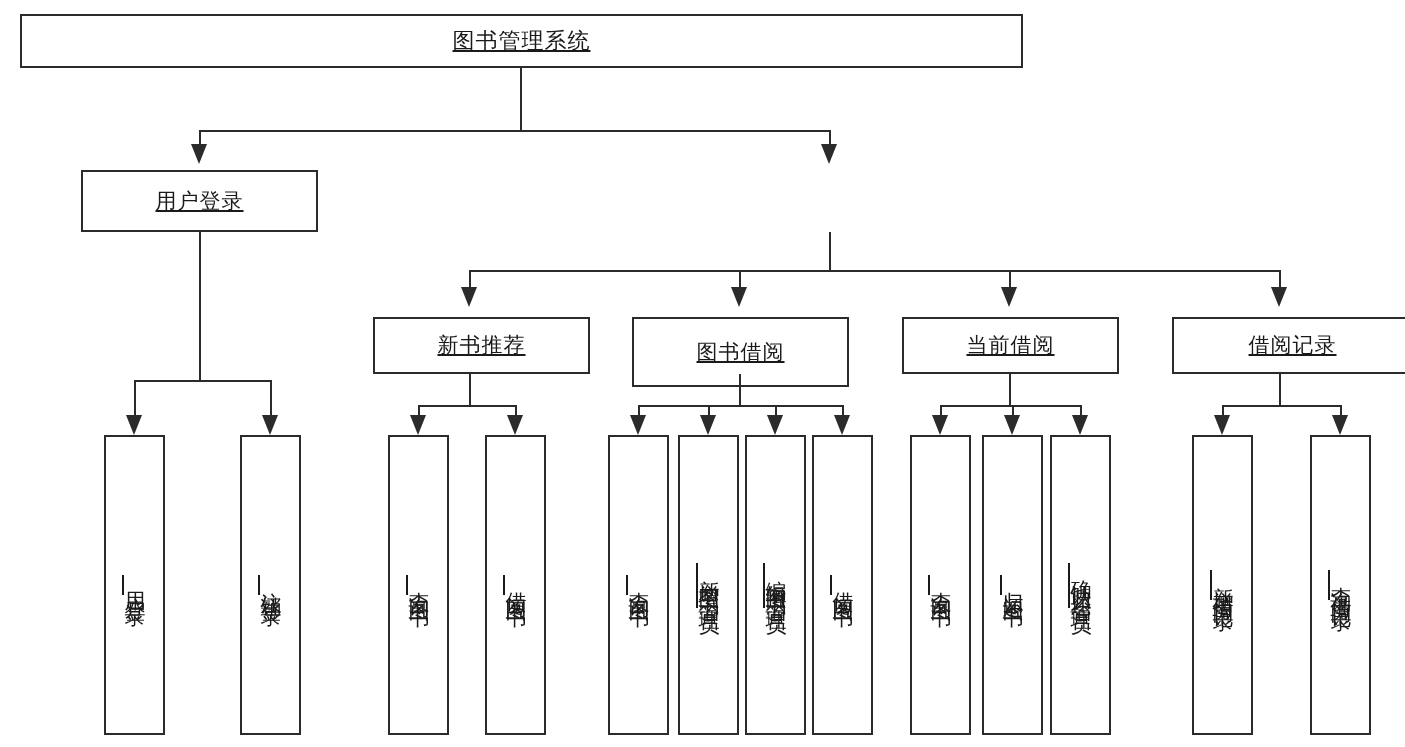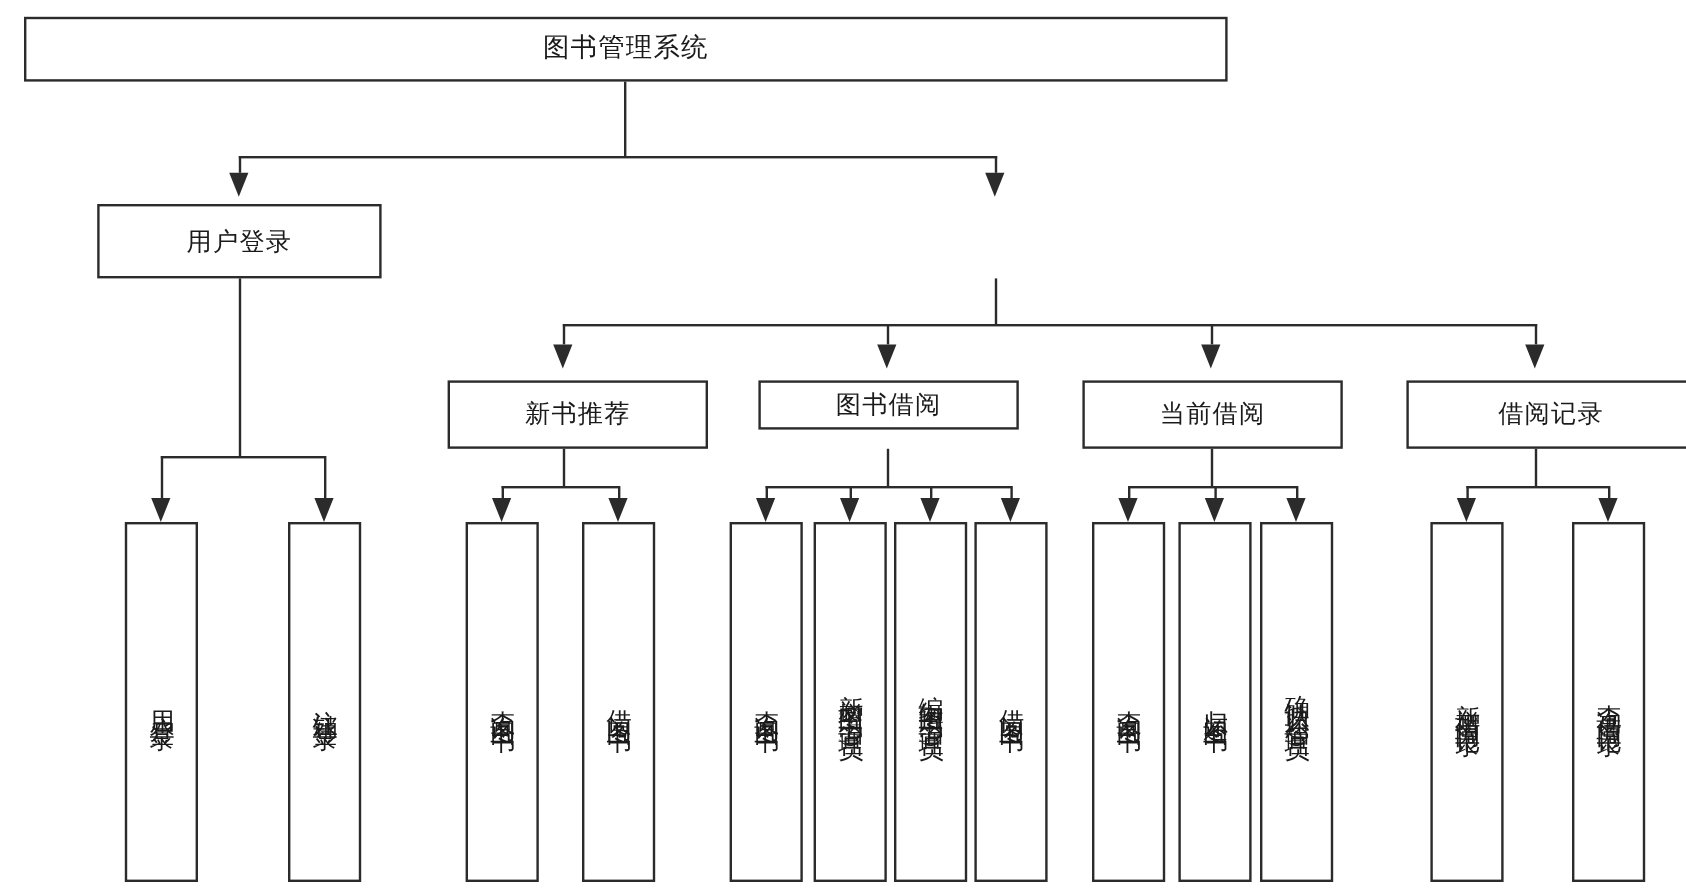--- a/index.html
+++ b/index.html
@@ -27,20 +27,21 @@
     display: flex;
     align-items: center;
     justify-content: center;
     color: #1a1a1a;
   }
   .node .label {
     display: block;
     text-align: center;
     line-height: 1.15;
     white-space: nowrap;
+    text-decoration: underline;
   }
   
   .node.horiz .label {
     font-size: 21px;
     letter-spacing: 1px;
   }
   .node.root .label {
     font-size: 22px;
     letter-spacing: 1px;
   }
@@ -118,21 +119,21 @@
   <div class="conn v" style="left:739px; top:270px; height:17px;"></div>
   <div class="arrow" style="left:731px; top:287px;"></div>
   <div class="conn v" style="left:1009px; top:270px; height:17px;"></div>
   <div class="arrow" style="left:1001px; top:287px;"></div>
   <div class="conn v" style="left:1279px; top:270px; height:17px;"></div>
   <div class="arrow" style="left:1271px; top:287px;"></div>
 
   <div class="node horiz" style="left:361px; top:317px; width:217px; height:57px;margin-left:12px;">
     <span class="label">新书推荐</span>
   </div>
-  <div class="node horiz" style="left:632px; top:317px; width:217px; height:41px;">
+  <div class="node horiz" style="left:632px; top:317px; width:217px; height:70px;">
     <span class="label">图书借阅</span>
   </div>
   <div class="node horiz" style="left:902px; top:317px; width:217px; height:57px;">
     <span class="label">当前借阅</span>
   </div>
   <div class="node horiz" style="left:1172px; top:317px; width:241px; height:57px;">
     <span class="label">借阅记录</span>
   </div>
 
   <div class="conn v" style="left:469px; top:374px; height:31px;"></div>

